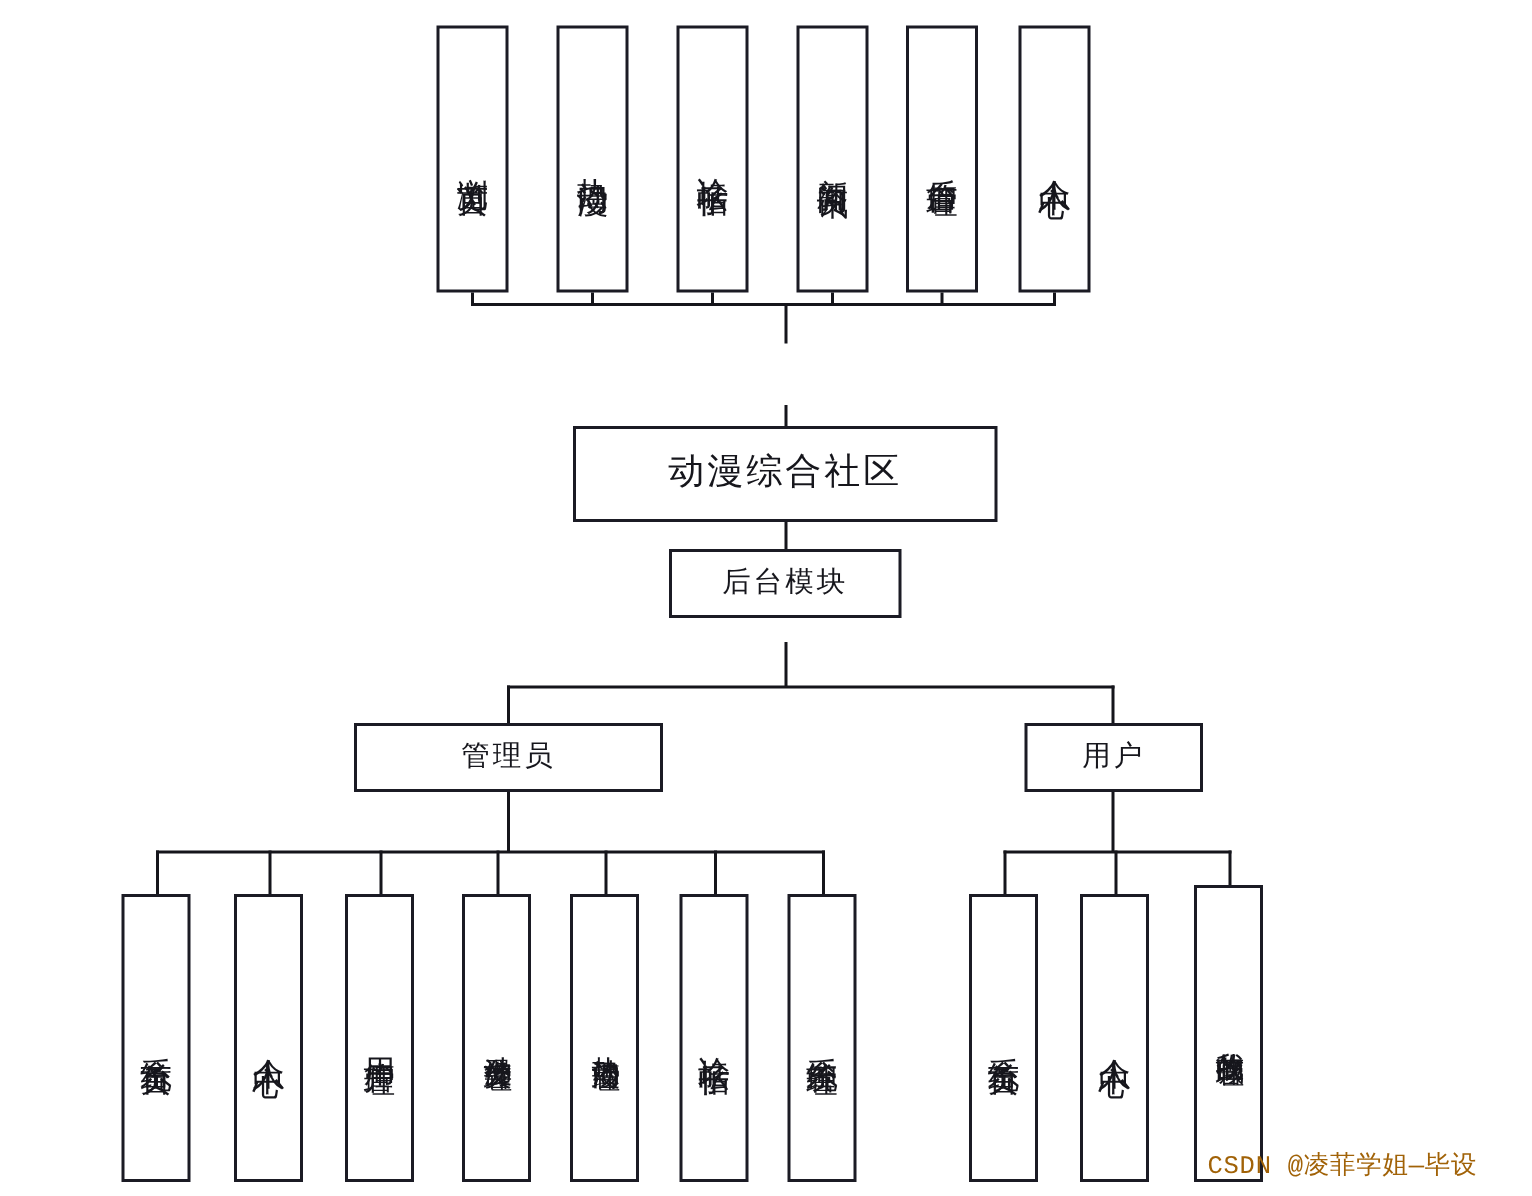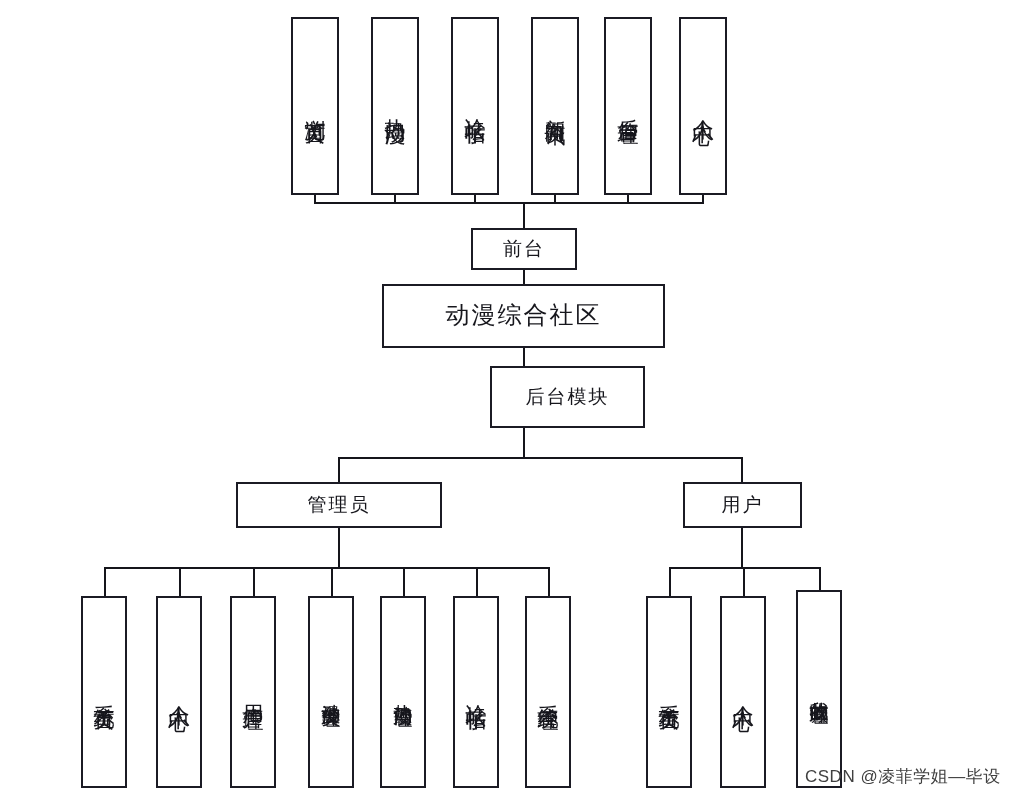--- a/index.html
+++ b/index.html
@@ -50,23 +50,23 @@
     font-size: 24px;
   }
   .line {
     position: absolute;
     background: #15151b;
   }
   .line.h { height: 2px; }
   .line.v { width: 2px; }
   .watermark {
     position: absolute;
-    font-family: Liberation Sans, sans-serif;
+    font-family: Liberation Mono, monospace;
     font-size: 17px;
-    color: #404040;
+    color: #a16207;
     white-space: nowrap;
     letter-spacing: 0.5px;
   }
 </style>
 </head>
 <body>
 
 <div id="canvas">
 
   <div class="node vert" style="left:291px; top:17px; width:48px; height:178px;">浏览首页</div>
@@ -80,29 +80,28 @@
   <div class="line v" style="left:394px; top:195px; height:9px;"></div>
   <div class="line v" style="left:474px; top:195px; height:9px;"></div>
   <div class="line v" style="left:554px; top:195px; height:9px;"></div>
   <div class="line v" style="left:627px; top:195px; height:9px;"></div>
   <div class="line v" style="left:702px; top:195px; height:9px;"></div>
 
   <div class="line h" style="left:314px; top:202px; width:390px;"></div>
 
   <div class="line v" style="left:523px; top:202px; height:27px;"></div>
 
-  <div class="node horiz" style="left:471px; top:228px; width:106px; height:42px;">前台</div>
 
   <div class="line v" style="left:523px; top:270px; height:15px;"></div>
 
   <div class="node horiz big" style="left:382px; top:284px; width:283px; height:64px;">动漫综合社区</div>
 
   <div class="line v" style="left:523px; top:348px; height:18px;"></div>
 
-  <div class="node horiz" style="left:446px; top:366px; width:155px; height:62px;margin-left:44px;">后台模块</div>
+  <div class="node horiz" style="left:446px; top:366px; width:155px; height:46px;">后台模块</div>
 
   <div class="line v" style="left:523px; top:428px; height:30px;"></div>
   <div class="line h" style="left:338px; top:457px; width:405px;"></div>
   <div class="line v" style="left:338px; top:457px; height:26px;"></div>
   <div class="line v" style="left:741px; top:457px; height:26px;"></div>
 
   <div class="node horiz" style="left:683px; top:482px; width:119px; height:46px;">用户</div>
   <div class="node horiz" style="left:236px; top:482px; width:206px; height:46px;">管理员</div>
 
   <div class="line v" style="left:338px; top:528px; height:40px;"></div>

